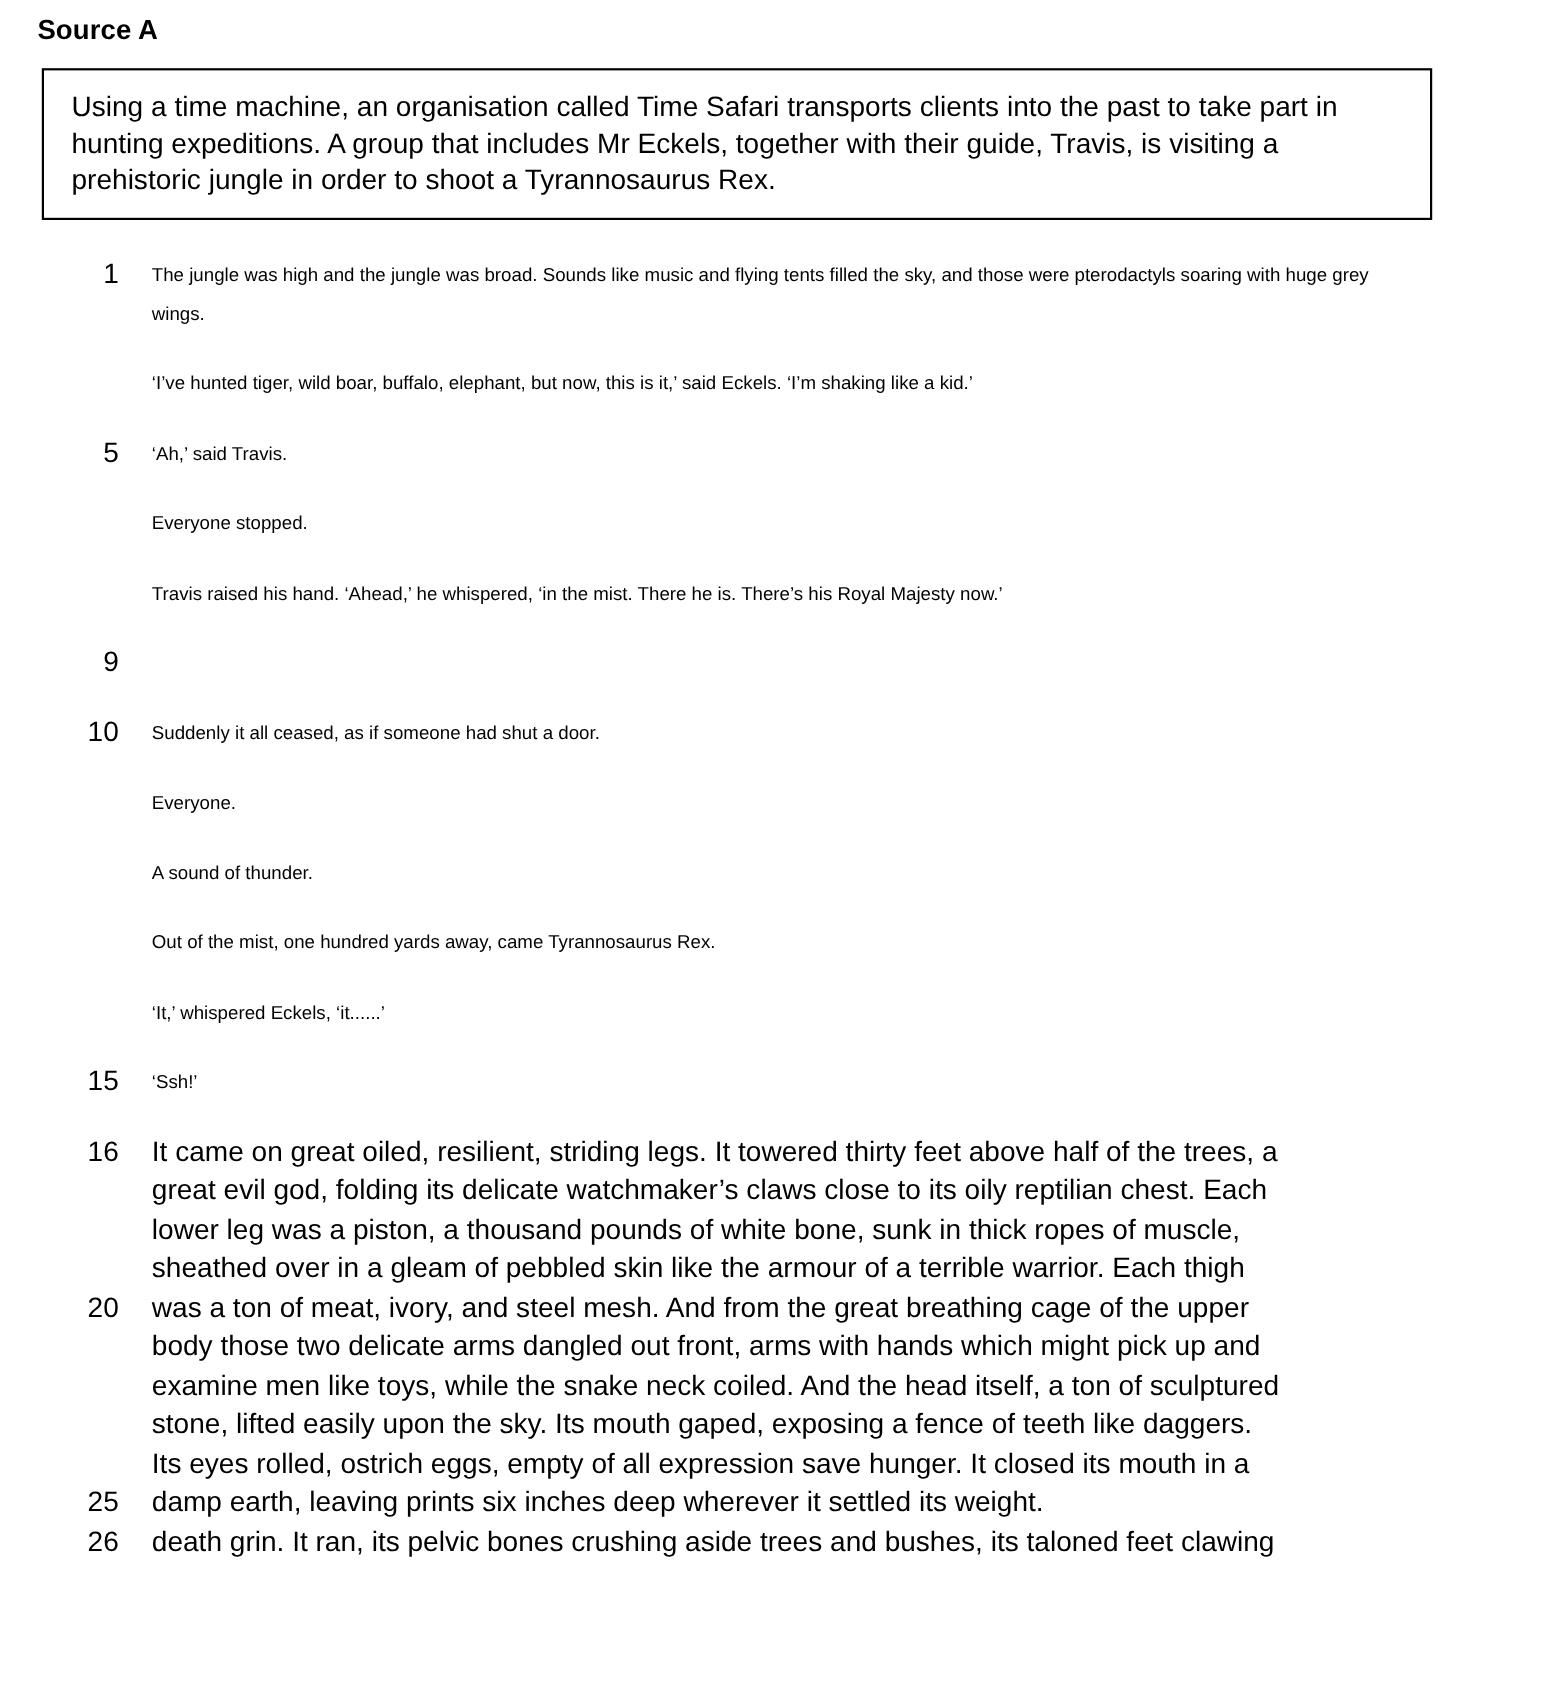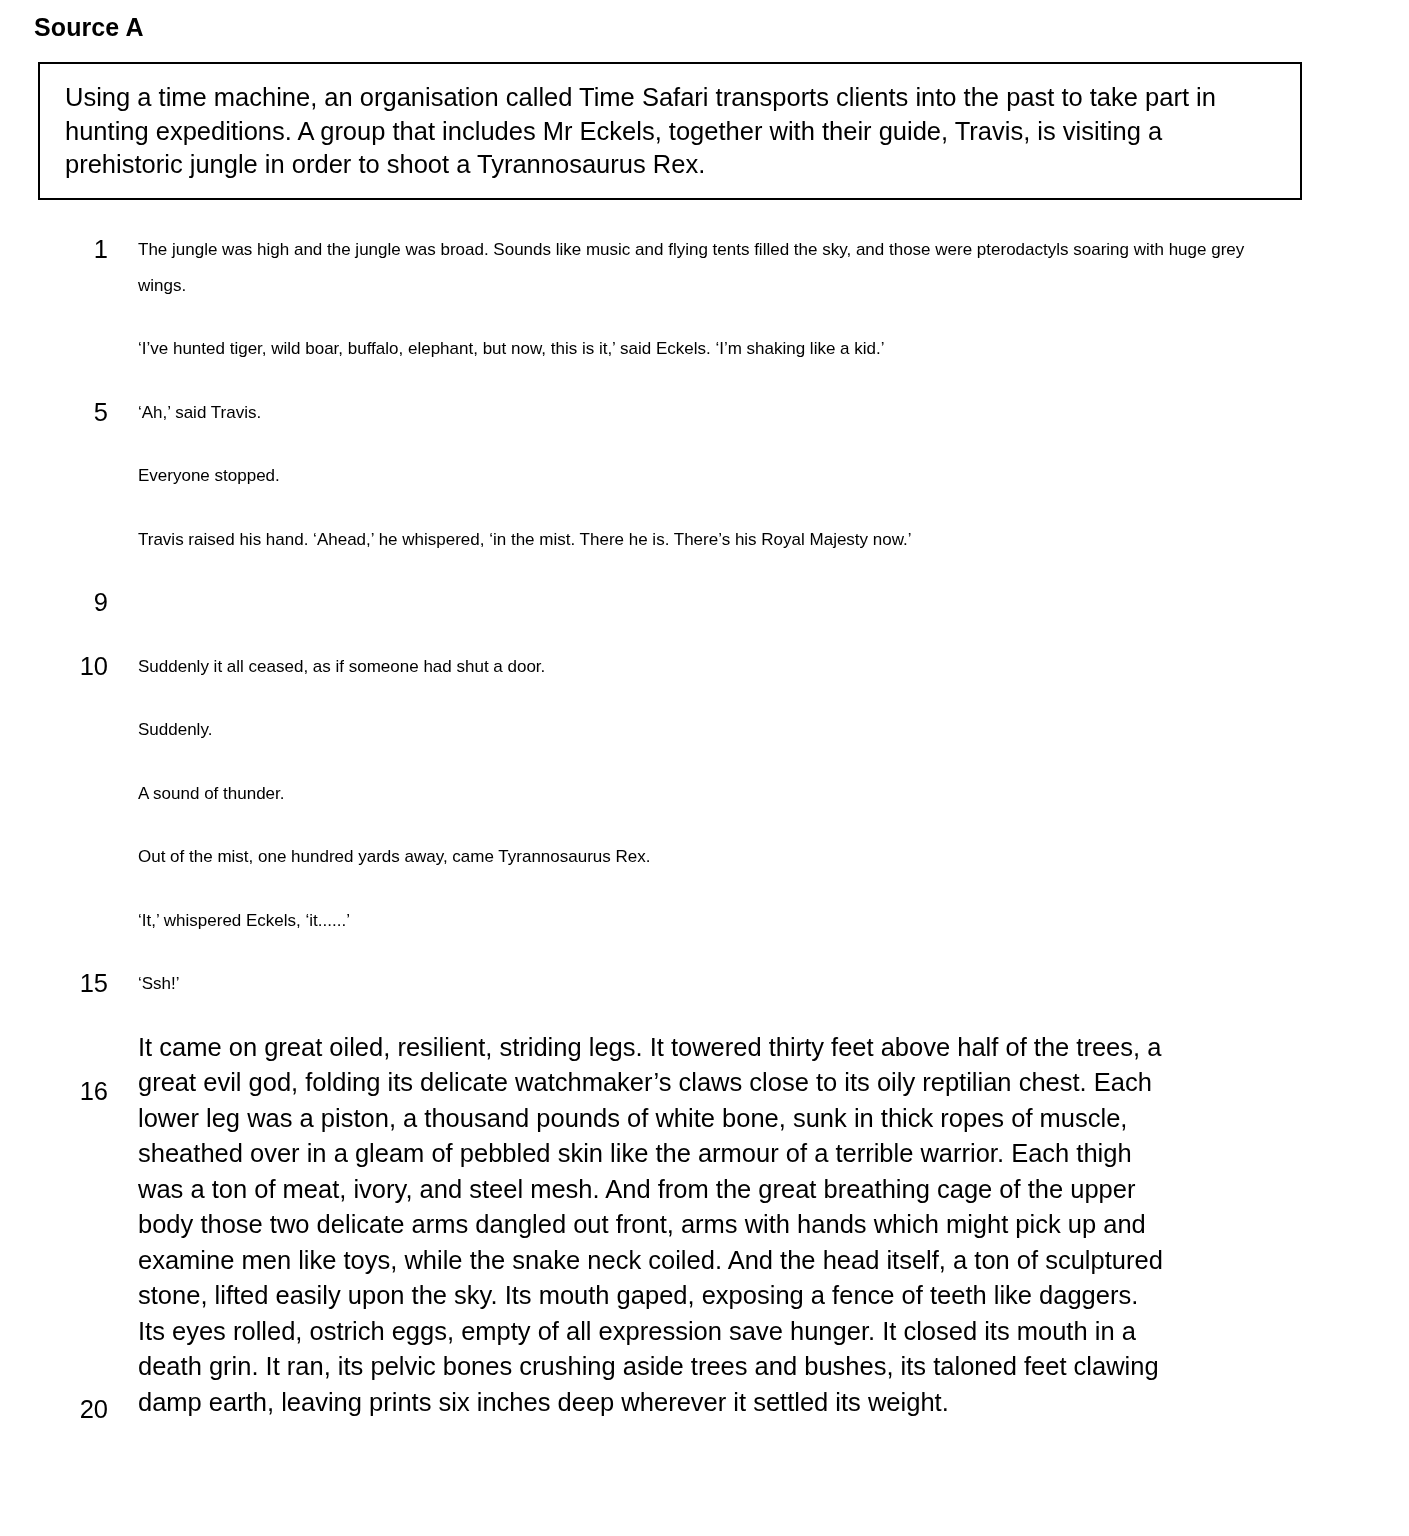--- a/index.html
+++ b/index.html
@@ -92,21 +92,21 @@
   }
   .long-gutter {
     position: absolute;
     left: 0;
     top: 0;
     width: 108px;
     text-align: right;
     font-size: 25.5px;
     line-height: 35.5px;
   }
-  .long-gutter span { display: block; margin-top: 44px; }
+  .long-gutter span { display: block; }
   .long-gutter span.blank { color: transparent; }
   .long-body {
     margin-left: 138px;
     width: 1152px;
     font-size: 25.5px;
     line-height: 35.5px;
   }
 </style>
 </head>
 <body>
@@ -158,21 +158,21 @@
         </div>
         <div class="para">
           <div class="para-row">
             <div class="lineno">10</div>
             <div class="body-text">Suddenly it all ceased, as if someone had shut a door.</div>
           </div>
         </div>
         <div class="para">
           <div class="para-row">
             <div class="lineno blank">&nbsp;</div>
-            <div class="body-text">Suddenly.</div>
+            <div class="body-text">Everyone.</div>
           </div>
         </div>
         <div class="para">
           <div class="para-row">
             <div class="lineno blank">&nbsp;</div>
             <div class="body-text">A sound of thunder.</div>
           </div>
         </div>
         <div class="para">
           <div class="para-row">
@@ -211,19 +211,19 @@
       <div class="long-body" id="long-body">
           <div style="white-space: nowrap;">It came on great oiled, resilient, striding legs. It towered thirty feet above half of the trees, a</div>
           <div style="white-space: nowrap;">great evil god, folding its delicate watchmaker’s claws close to its oily reptilian chest. Each</div>
           <div style="white-space: nowrap;">lower leg was a piston, a thousand pounds of white bone, sunk in thick ropes of muscle,</div>
           <div style="white-space: nowrap;">sheathed over in a gleam of pebbled skin like the armour of a terrible warrior. Each thigh</div>
           <div style="white-space: nowrap;">was a ton of meat, ivory, and steel mesh. And from the great breathing cage of the upper</div>
           <div style="white-space: nowrap;">body those two delicate arms dangled out front, arms with hands which might pick up and</div>
           <div style="white-space: nowrap;">examine men like toys, while the snake neck coiled. And the head itself, a ton of sculptured</div>
           <div style="white-space: nowrap;">stone, lifted easily upon the sky. Its mouth gaped, exposing a fence of teeth like daggers.</div>
           <div style="white-space: nowrap;">Its eyes rolled, ostrich eggs, empty of all expression save hunger. It closed its mouth in a</div>
+          <div style="white-space: nowrap;">damp earth, leaving prints six inches deep wherever it settled its weight.</div>
           <div style="white-space: nowrap;">death grin. It ran, its pelvic bones crushing aside trees and bushes, its taloned feet clawing</div>
-          <div style="white-space: nowrap;">damp earth, leaving prints six inches deep wherever it settled its weight.</div>
         </div>
     </div>
   </div>
 
 </div>
 
 </body></html>

